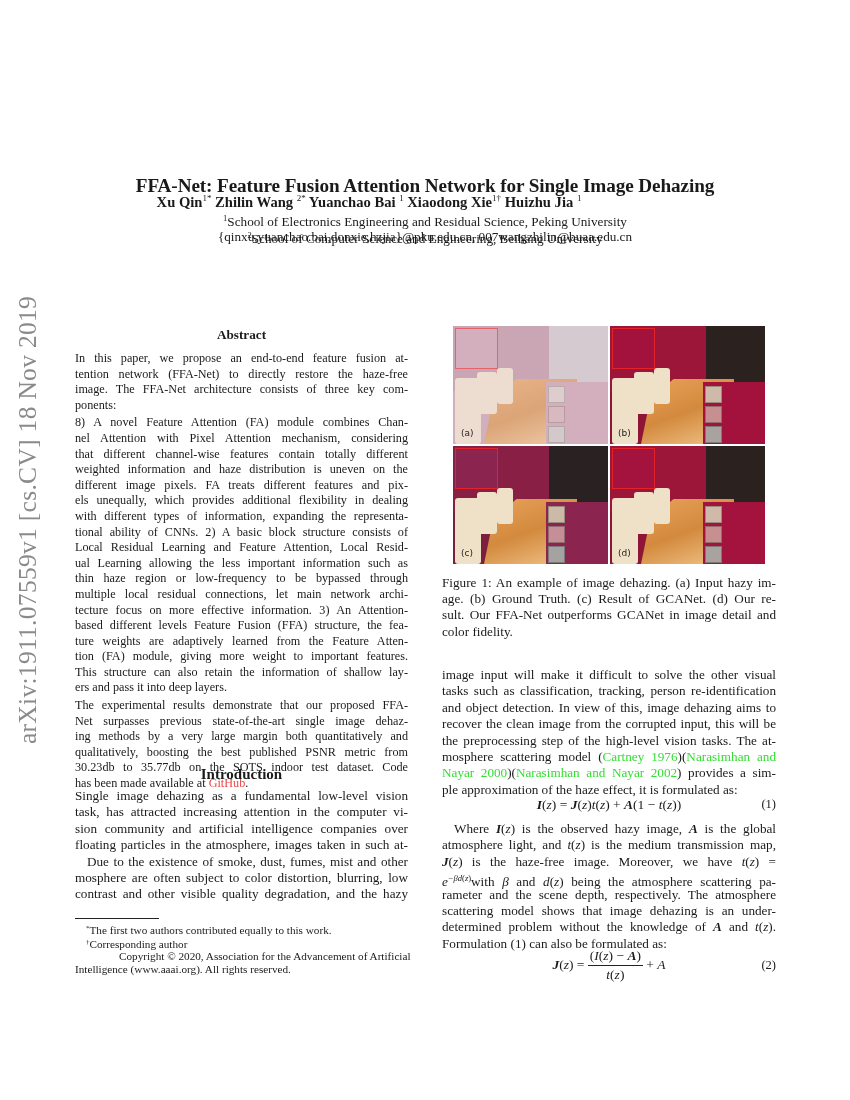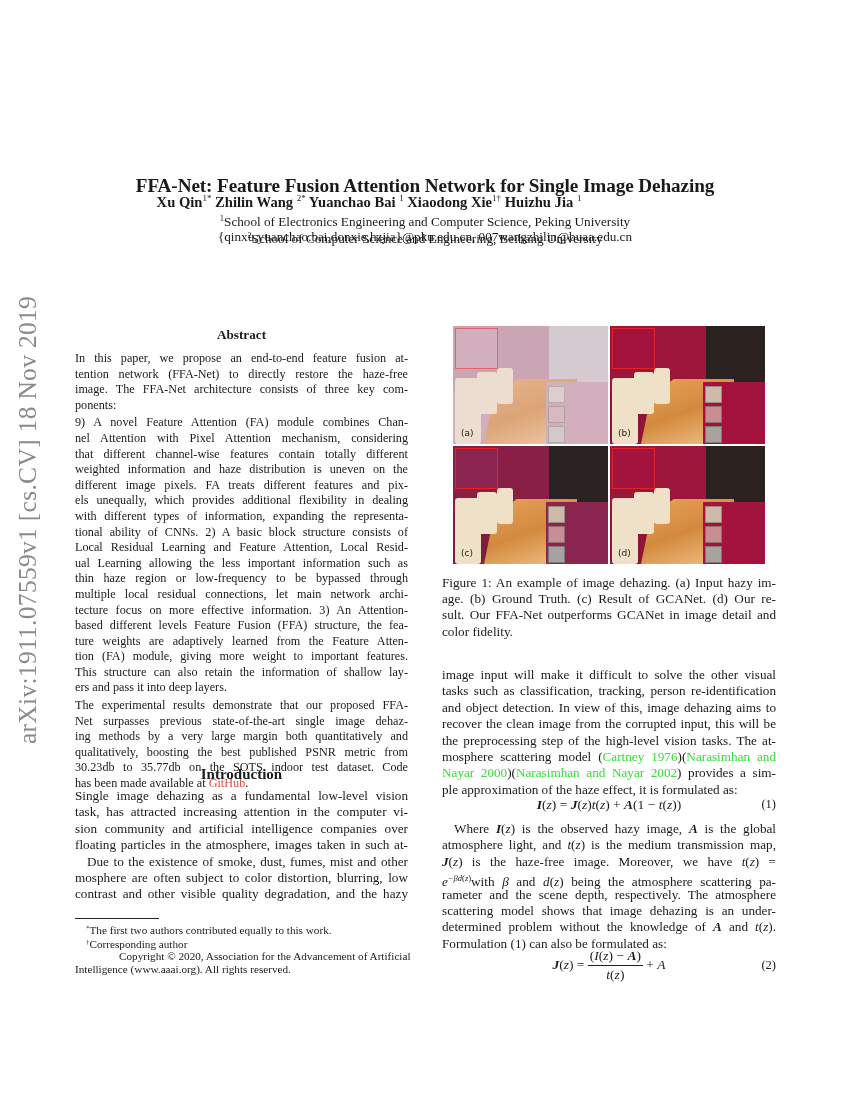--- a/index.html
+++ b/index.html
@@ -53,40 +53,40 @@
 <div class="abs title">FFA-Net: Feature Fusion Attention Network for Single Image Dehazing</div>
 
 <div class="abs authors">
   <span>Xu Qin</span><sup>1*</sup>
   <span>Zhilin Wang</span> <sup>2*</sup>
   <span>Yuanchao Bai</span> <sup>1</sup>
   <span>Xiaodong Xie</span><sup>1†</sup>
   <span>Huizhu Jia</span> <sup>1</sup>
 </div>
 <div class="abs affil" style="top:210px;">
-  <sup>1</sup><span>School of Electronics Engineering and Computer Science, Peking University</span>
+  <sup>1</sup><span>School of Electronics Engineering and Residual Science, Peking University</span>
 </div>
 <div class="abs affil" style="top:227px;">
   <sup>2</sup><span>School of Computer Science and Engineering, Beihang University</span>
 </div>
 <div class="abs affil" style="top:228px;">{qinxu,yuanchao.bai,donxie,hzjia}@pku.edu.cn, 007wangzhilin@buaa.edu.cn</div>
 
 <div class="abs sidebar-stamp">
   <span>arXiv:1911.07559v1  [cs.CV]  18 Nov 2019</span>
 </div>
 
 <div class="abs h-sec" style="top:327px; font-size:13.2px;">Abstract</div>
 
 <div class="abs col col-left" style="top:351px;">
   <span class="ln">In this paper, we propose an end-to-end feature fusion at-</span>
   <span class="ln">tention network (FFA-Net) to directly restore the haze-free</span>
   <span class="ln">image. The FFA-Net architecture consists of three key com-</span>
   <span class="ln last">ponents:</span>
   <div style="height:2px"></div>
-  <span class="ln">9) A novel Feature Attention (FA) module combines Chan-</span>
+  <span class="ln">8) A novel Feature Attention (FA) module combines Chan-</span>
   <span class="ln">nel Attention with Pixel Attention mechanism, considering</span>
   <span class="ln">that different channel-wise features contain totally different</span>
   <span class="ln">weighted information and haze distribution is uneven on the</span>
   <span class="ln">different image pixels. FA treats different features and pix-</span>
   <span class="ln">els unequally, which provides additional flexibility in dealing</span>
   <span class="ln">with different types of information, expanding the representa-</span>
   <span class="ln">tional ability of CNNs. 2) A basic block structure consists of</span>
   <span class="ln">Local Residual Learning and Feature Attention, Local Resid-</span>
   <span class="ln">ual Learning allowing the less important information such as</span>
   <span class="ln">thin haze region or low-frequency to be bypassed through</span>

